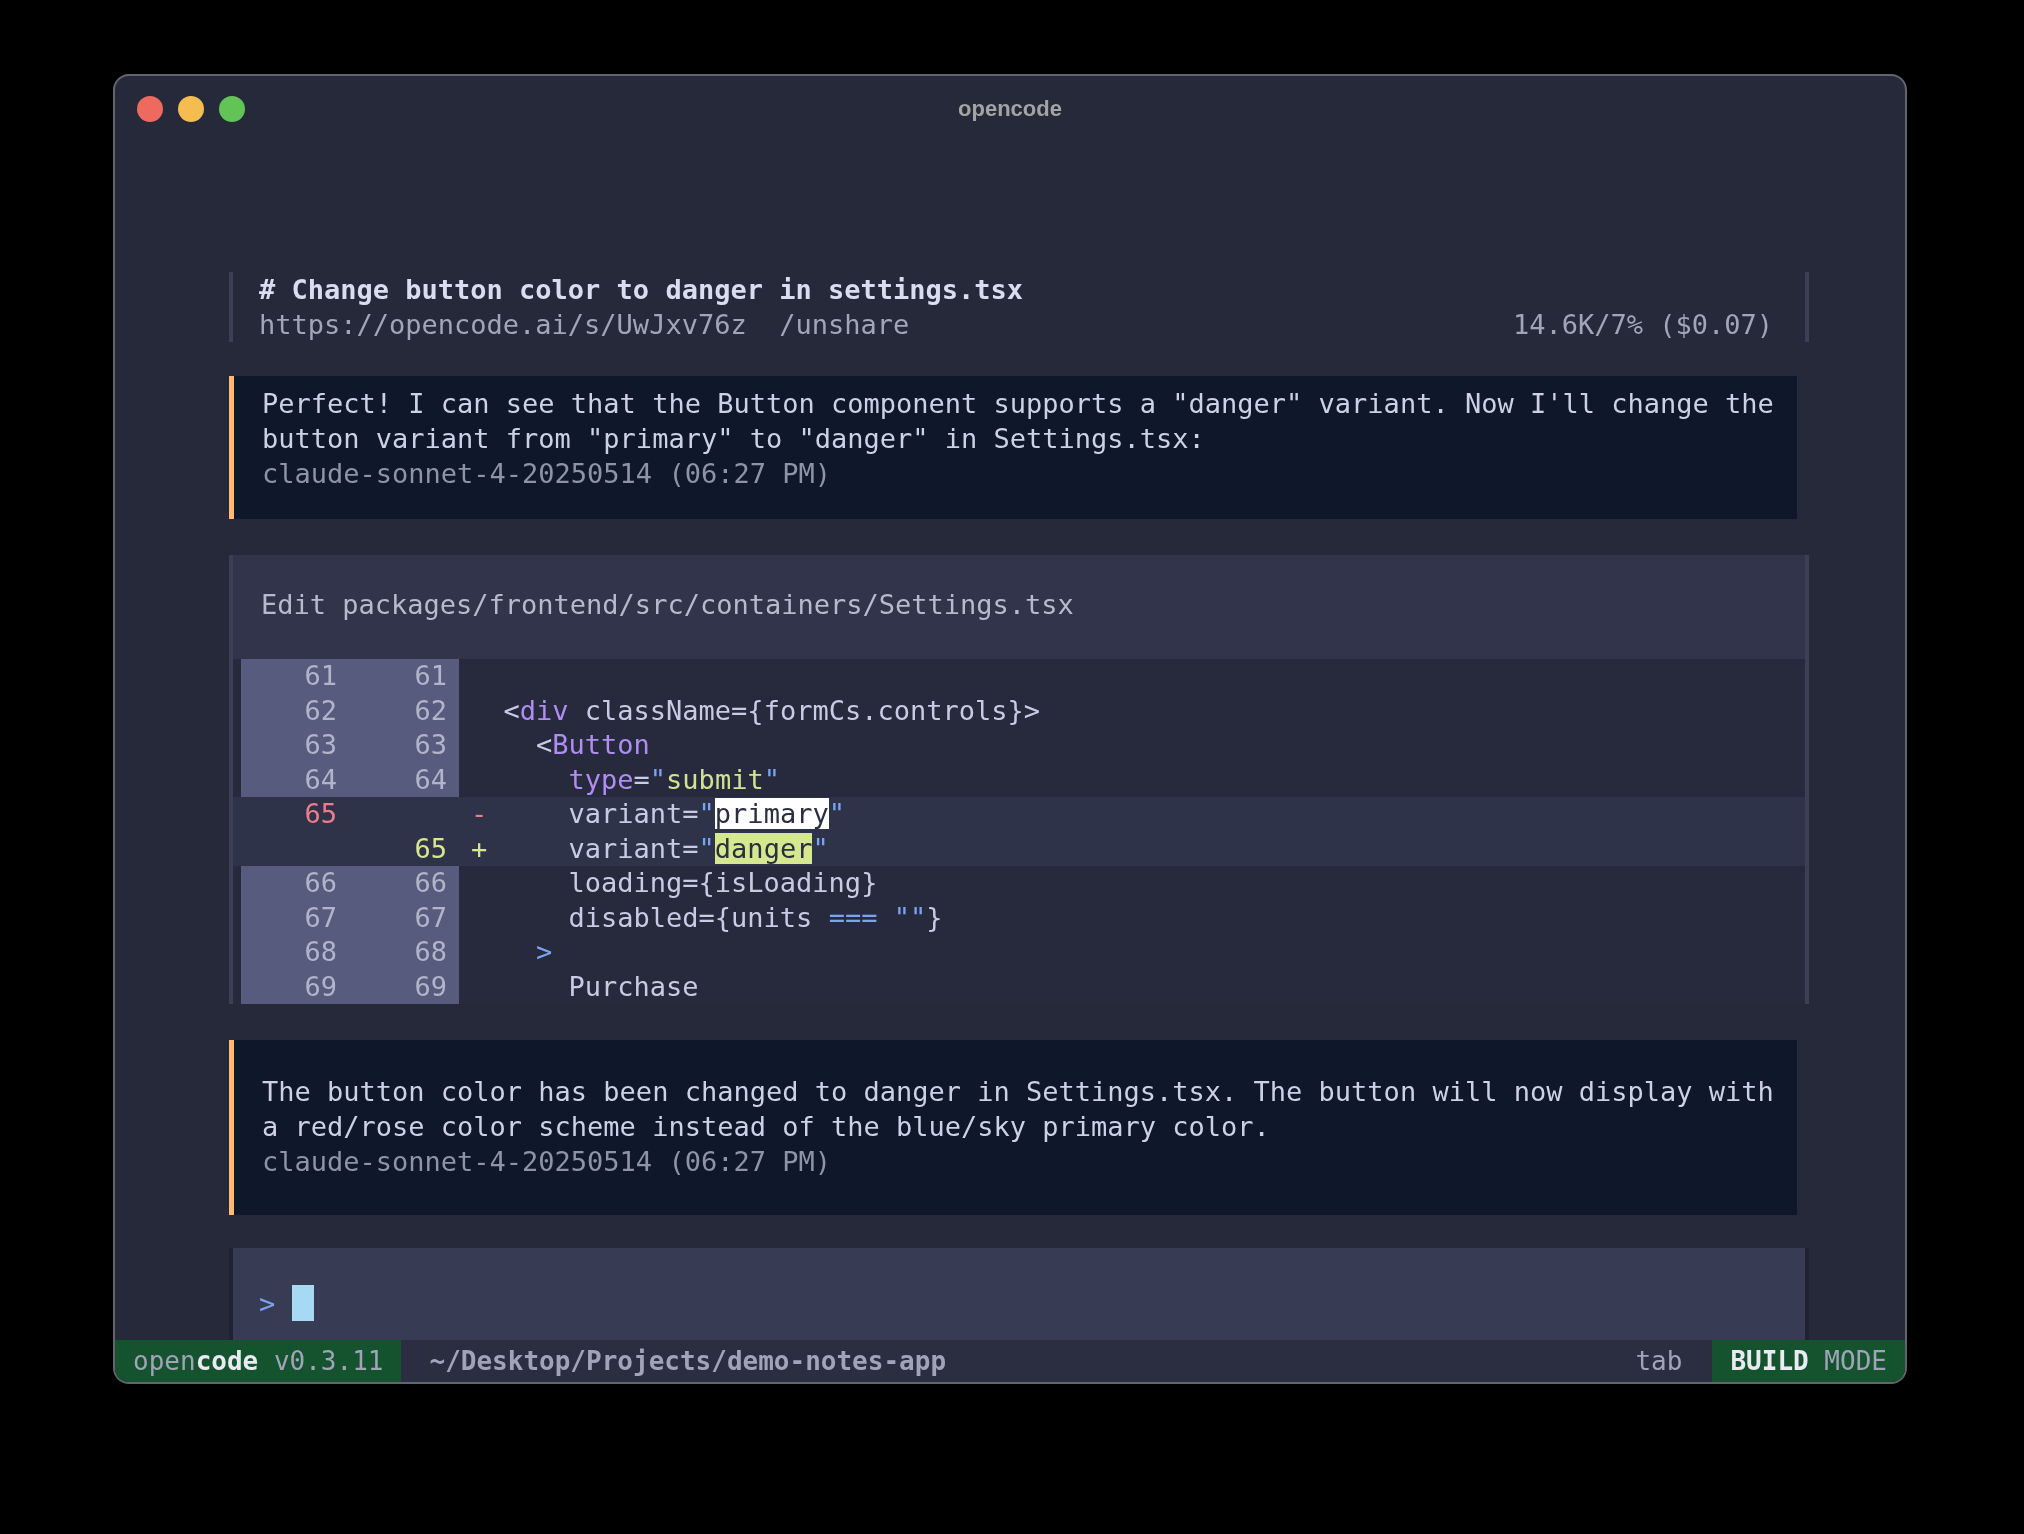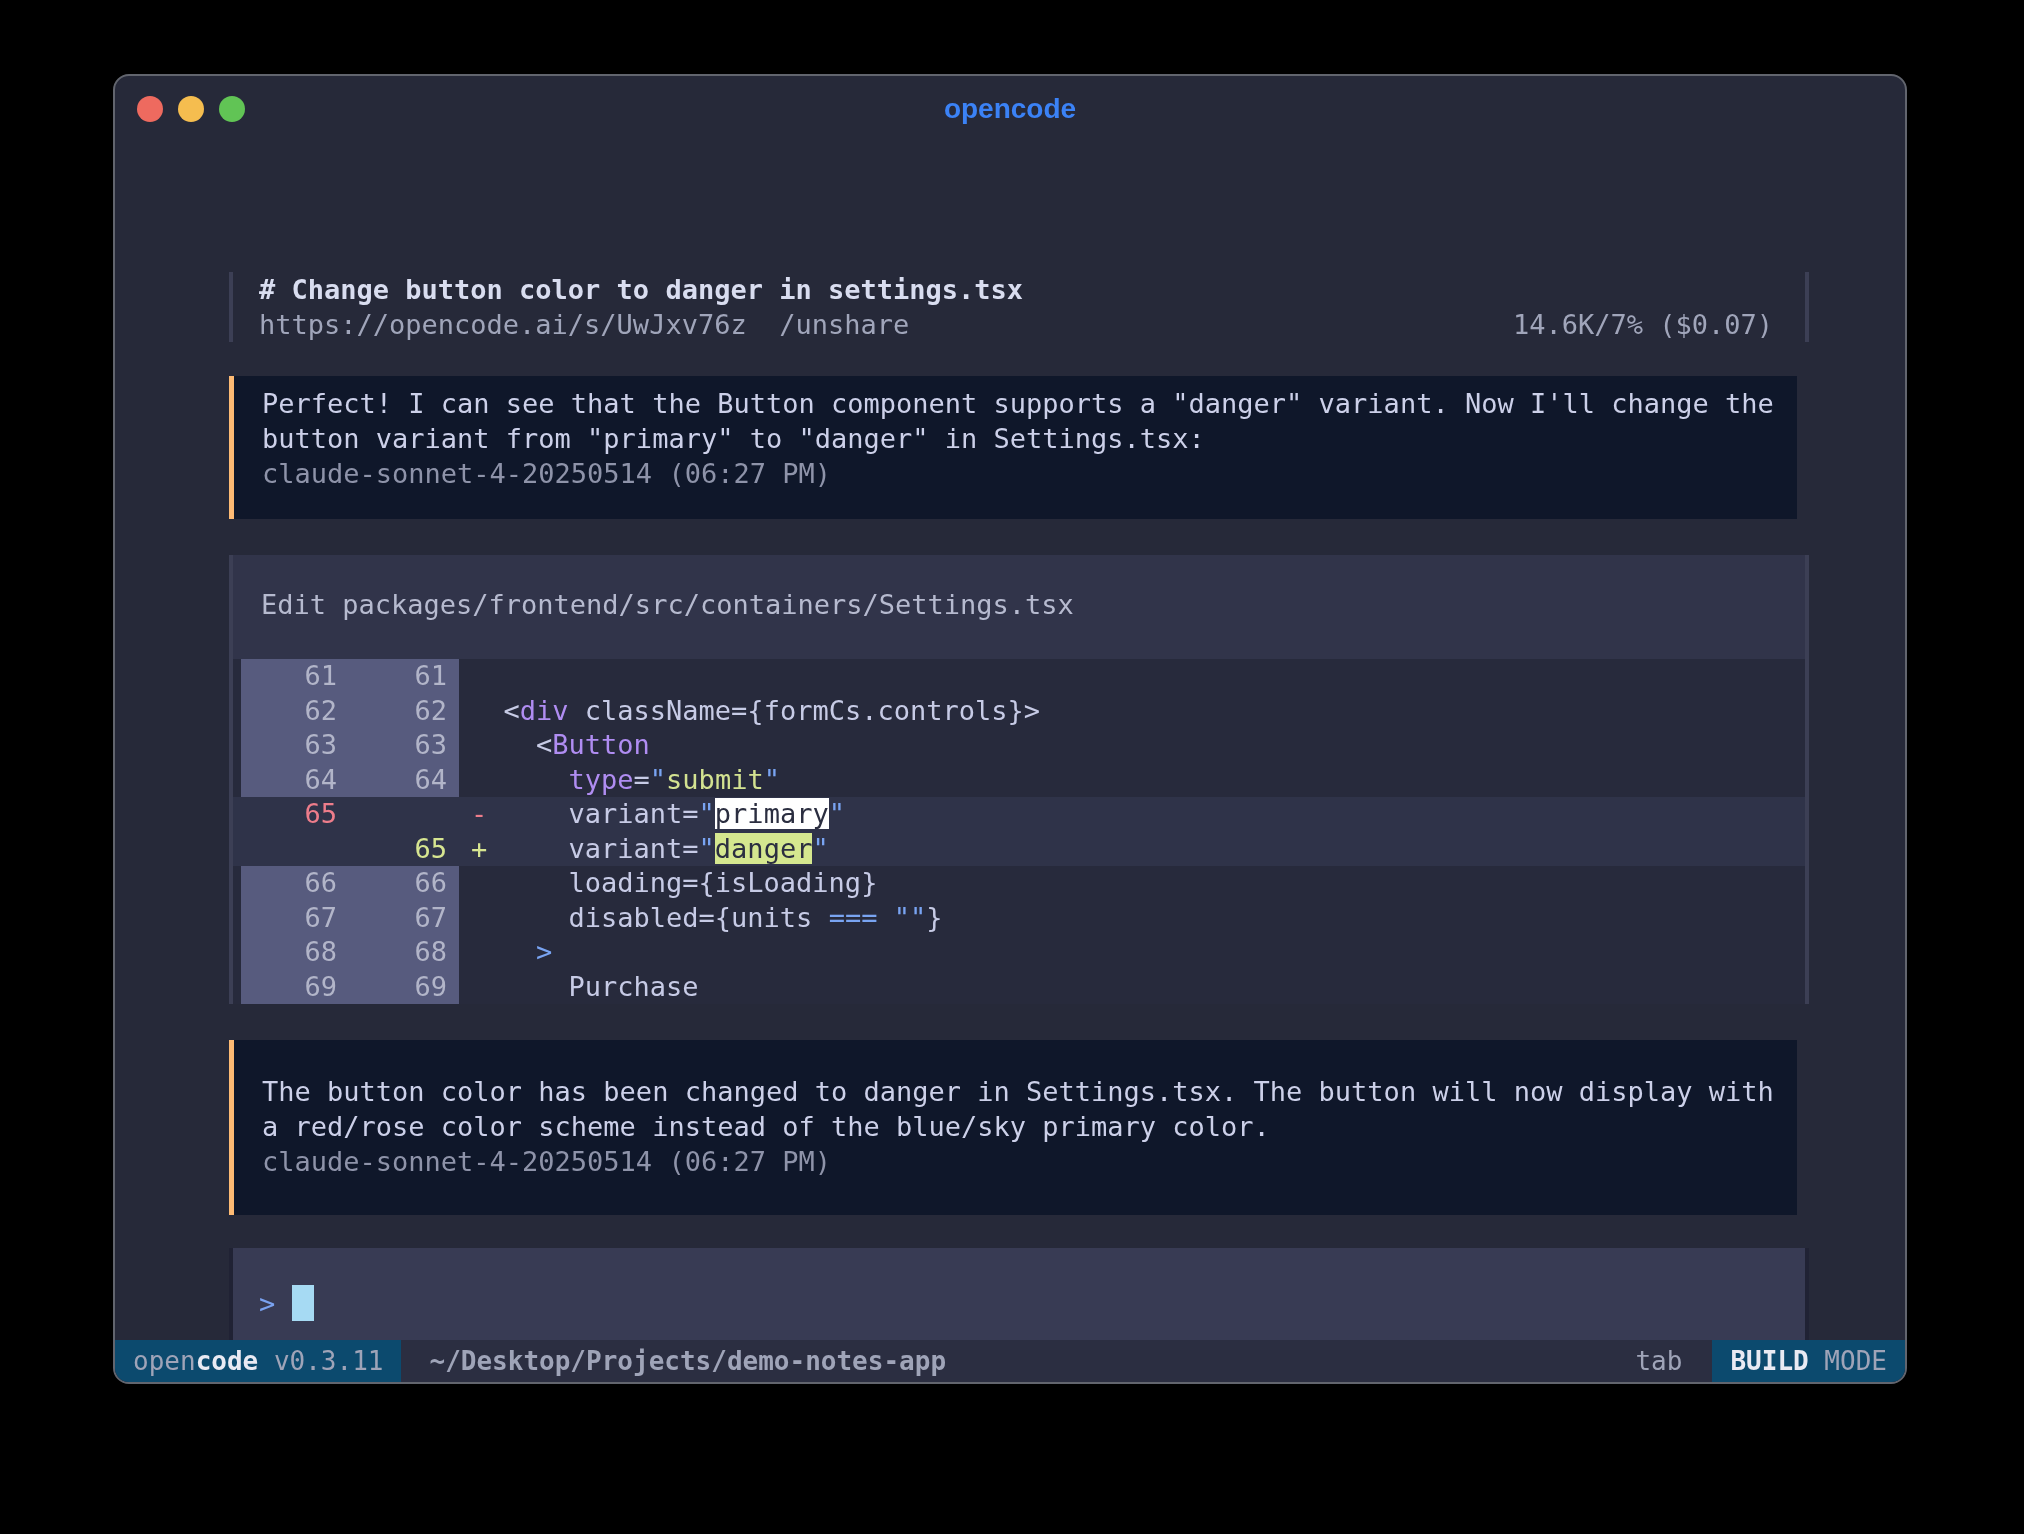--- a/index.html
+++ b/index.html
@@ -11,21 +11,21 @@
     background:#262939; border:2px solid #62656e; border-radius:16px;
     overflow:hidden;
   }
   .titlebar { position:relative; height:66px; display:flex; align-items:center; }
   .lights { position:absolute; left:22px; top:0; height:100%; display:flex; align-items:center; gap:15px; }
   .light { width:26px; height:26px; border-radius:50%; }
   .light.red { background:#ee6a5f; }
   .light.yellow { background:#f5bd4f; }
   .light.green { background:#61c455; }
   .titlebar .title {
-    width:100%; text-align:center; color:#3b82f6; font-weight:bold; font-size:28px;
+    width:100%; text-align:center; color:#a3a3a3; font-weight:bold; font-size:22px;
     font-family:"Liberation Sans","DejaVu Sans",sans-serif;
   }
 
   .content { position:absolute; left:114px; top:142px; width:1580px; }
 
   
   .share {
     margin-top:54px; height:70px; padding-left:26px;
     border-left:4px solid #3c3f55; border-right:4px solid #3c3f55;
     display:flex; flex-direction:column; justify-content:center; position:relative;
@@ -85,21 +85,21 @@
   .hintrow .lt .v { color:#8e93a9; }
   .hintrow .rt .v { color:#8e93a9; }
   .hintrow .rt .k { color:#c6cadf; }
   .hintrow span { white-space:pre; }
 
   
   .statusbar {
     position:absolute; left:0; right:0; bottom:0; height:42px; background:#2b2e41;
     display:flex; align-items:stretch; font-size:26px;
   }
-  .chip { background:#0c4a6e; display:flex; align-items:center; padding:0 18px; white-space:pre; }
+  .chip { background:#14532d; display:flex; align-items:center; padding:0 18px; white-space:pre; }
   .sb-open { color:#9fa4b8; }
   .sb-code { color:#e9eaf3; font-weight:bold; }
   .sb-ver { color:#9fa4b8; }
   .sb-cwd { color:#9fa4b8; display:flex; align-items:center; margin-left:28px; white-space:pre;font-weight:bold; }
   .sb-spacer { flex:1; }
   .sb-tab { color:#9fa4b8; display:flex; align-items:center; margin-right:30px; }
   .sb-build { color:#e9eaf3; font-weight:bold; }
   .sb-mode { color:#9fa4b8; }
 </style>
 </head>

